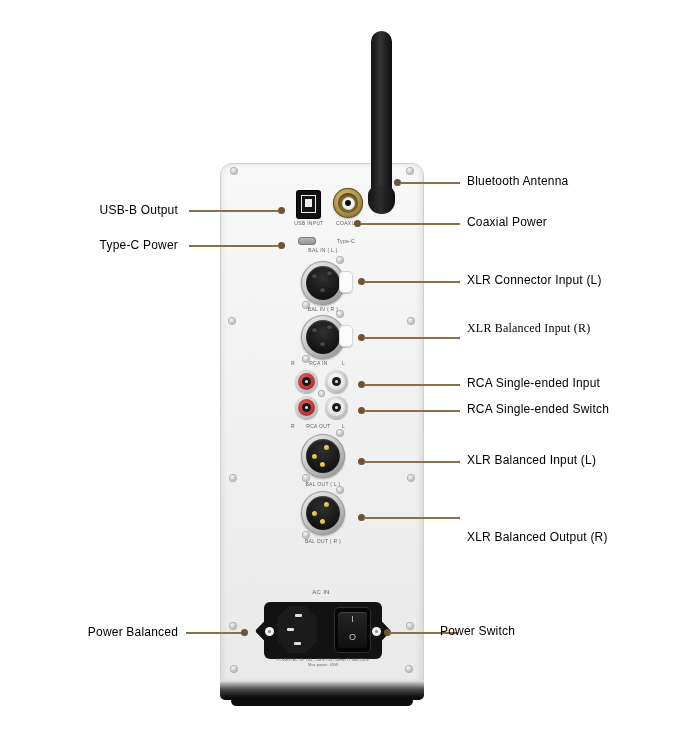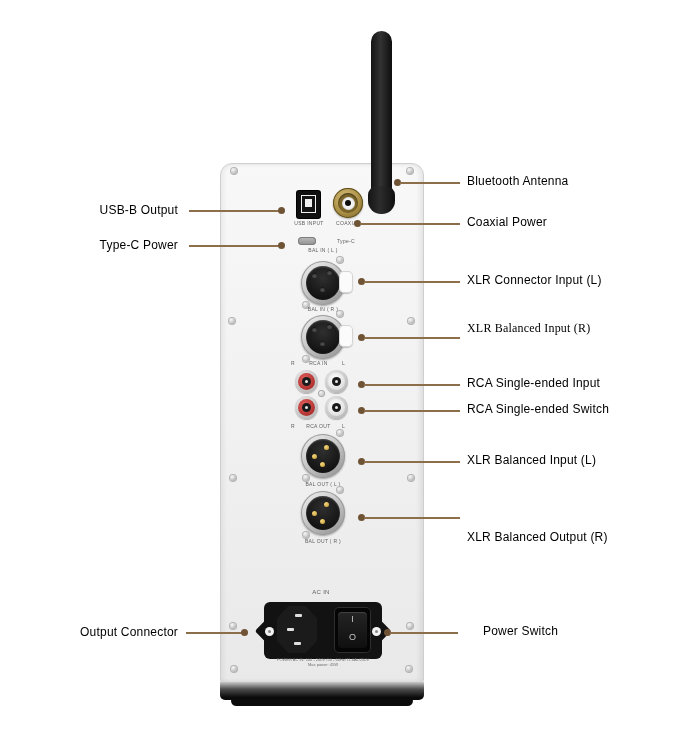--- a/index.html
+++ b/index.html
@@ -247,21 +247,21 @@
 <div class="antenna-base"></div>
 
 <div class="callout-text" style="right:505px;top:203px;">USB-B Output</div>
 <span class="callout-line" style="left:189px;top:210px;width:89px;"></span>
 <span class="callout-dot" style="left:278px;top:207px;"></span>
 
 <div class="callout-text" style="right:505px;top:238px;">Type-C Power</div>
 <span class="callout-line" style="left:189px;top:245px;width:89px;"></span>
 <span class="callout-dot" style="left:278px;top:242px;"></span>
 
-<div class="callout-text" style="right:505px;top:625px;">Output Connector</div>
+<div class="callout-text" style="right:505px;top:625px;">Power Balanced</div>
 <span class="callout-line" style="left:186px;top:632px;width:56px;"></span>
 <span class="callout-dot" style="left:241px;top:629px;"></span>
 
 <span class="callout-dot" style="left:394px;top:179px;"></span>
 <span class="callout-line" style="left:400px;top:182px;width:60px;"></span>
 <div class="callout-text" style="left:467px;top:174px;">Bluetooth Antenna</div>
 
 <span class="callout-dot" style="left:354px;top:220px;"></span>
 <span class="callout-line" style="left:360px;top:223px;width:100px;"></span>
 <div class="callout-text" style="left:467px;top:215px;">Coaxial Power</div>
@@ -285,13 +285,13 @@
 <span class="callout-dot" style="left:358px;top:458px;"></span>
 <span class="callout-line" style="left:364px;top:461px;width:96px;"></span>
 <div class="callout-text" style="left:467px;top:453px;">XLR Balanced Input (L)</div>
 
 <span class="callout-dot" style="left:358px;top:514px;"></span>
 <span class="callout-line" style="left:364px;top:517px;width:96px;"></span>
 <div class="callout-text" style="left:467px;top:530px;">XLR Balanced Output (R)</div>
 
 <span class="callout-dot" style="left:384px;top:629px;"></span>
 <span class="callout-line" style="left:390px;top:632px;width:68px;"></span>
-<div class="callout-text" style="left:483px;top:624px;">Power Switch</div>
+<div class="callout-text" style="left:440px;top:624px;">Power Switch</div>
 
 </body></html>

